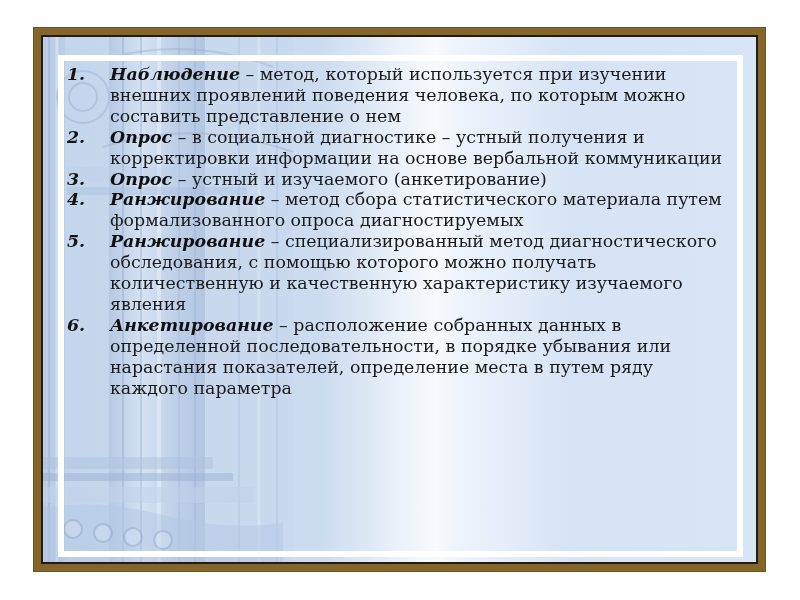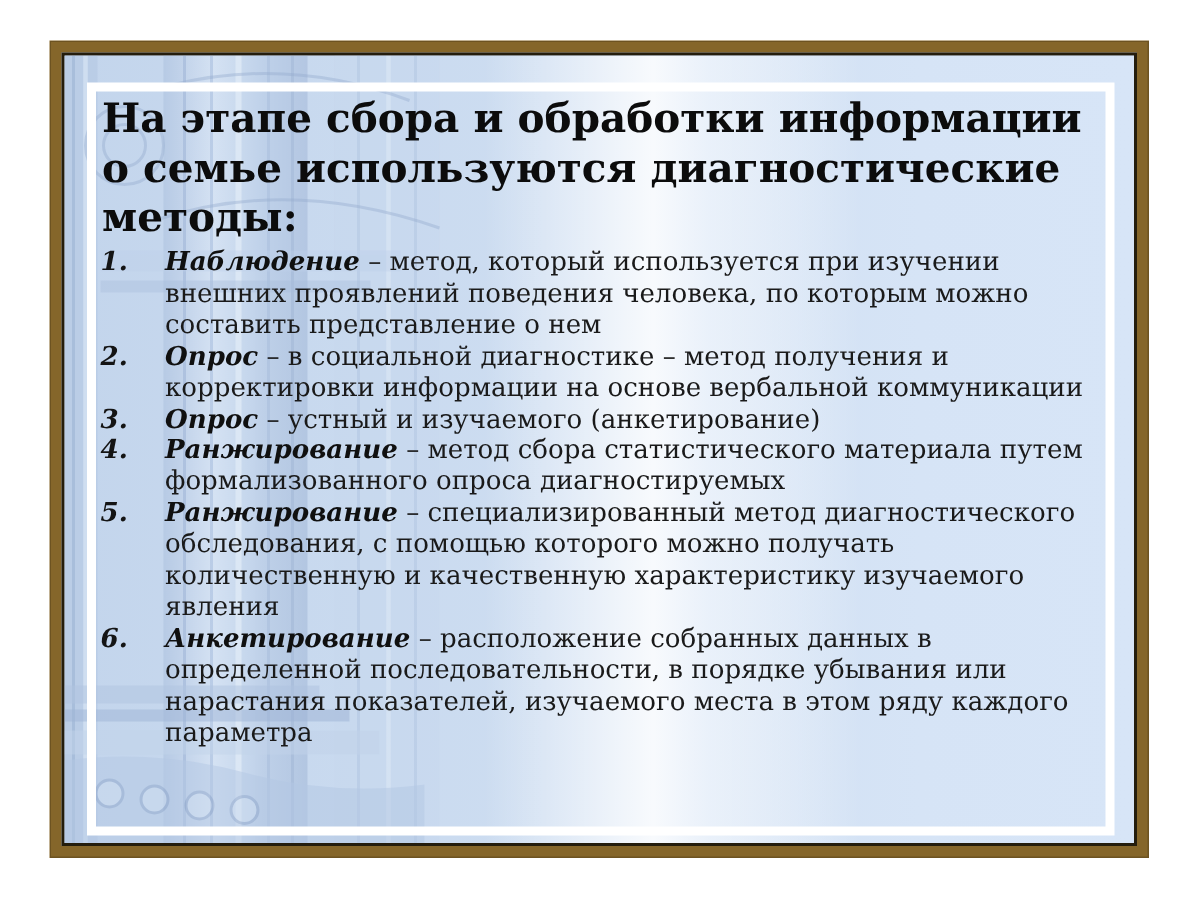--- a/index.html
+++ b/index.html
@@ -174,46 +174,45 @@
             <circle cx="60" cy="496" r="9" fill="#c9d9ee"></circle>
             <circle cx="90" cy="500" r="9" fill="#c9d9ee"></circle>
             <circle cx="120" cy="503" r="9" fill="#c9d9ee"></circle>
           </g>
         </g>
       </svg>
 
       <div class="content-frame">
         <div class="content">
 
-          <h1 class="slide-title">На этапе сбора и обработки информации о семье используются диагностические методы:</h1>
 
           <ol class="methods-list">
             <li>
               <span class="item-number">1.</span>
               <span class="item-text"><span class="method-term">Наблюдение</span> <span>– метод, который используется при изучении внешних проявлений поведения человека, по которым можно составить представление о нем</span></span>
             </li>
             <li>
               <span class="item-number">2.</span>
-              <span class="item-text"><span class="method-term">Опрос</span> <span>– в социальной диагностике – метод получения и корректировки информации на основе вербальной коммуникации</span></span>
+              <span class="item-text"><span class="method-term">Опрос</span> <span>– в социальной диагностике – устный получения и корректировки информации на основе вербальной коммуникации</span></span>
             </li>
             <li>
               <span class="item-number">3.</span>
               <span class="item-text"><span class="method-term">Опрос</span> <span>– устный и изучаемого (анкетирование)</span></span>
             </li>
             <li>
               <span class="item-number">4.</span>
               <span class="item-text"><span class="method-term">Ранжирование</span> <span>– метод сбора статистического материала путем формализованного опроса диагностируемых</span></span>
             </li>
             <li>
               <span class="item-number">5.</span>
               <span class="item-text"><span class="method-term">Ранжирование</span> <span>– специализированный метод диагностического обследования, с помощью которого можно получать количественную и качественную характеристику изучаемого явления</span></span>
             </li>
             <li>
               <span class="item-number">6.</span>
-              <span class="item-text"><span class="method-term">Анкетирование</span> <span>– расположение собранных данных в определенной последовательности, в порядке убывания или нарастания показателей, изучаемого места в этом ряду каждого параметра</span></span>
+              <span class="item-text"><span class="method-term">Анкетирование</span> <span>– расположение собранных данных в определенной последовательности, в порядке убывания или нарастания показателей, определение места в путем ряду каждого параметра</span></span>
             </li>
           </ol>
 
         </div>
       </div>
 
     </div>
   </div>
 </div>
 

